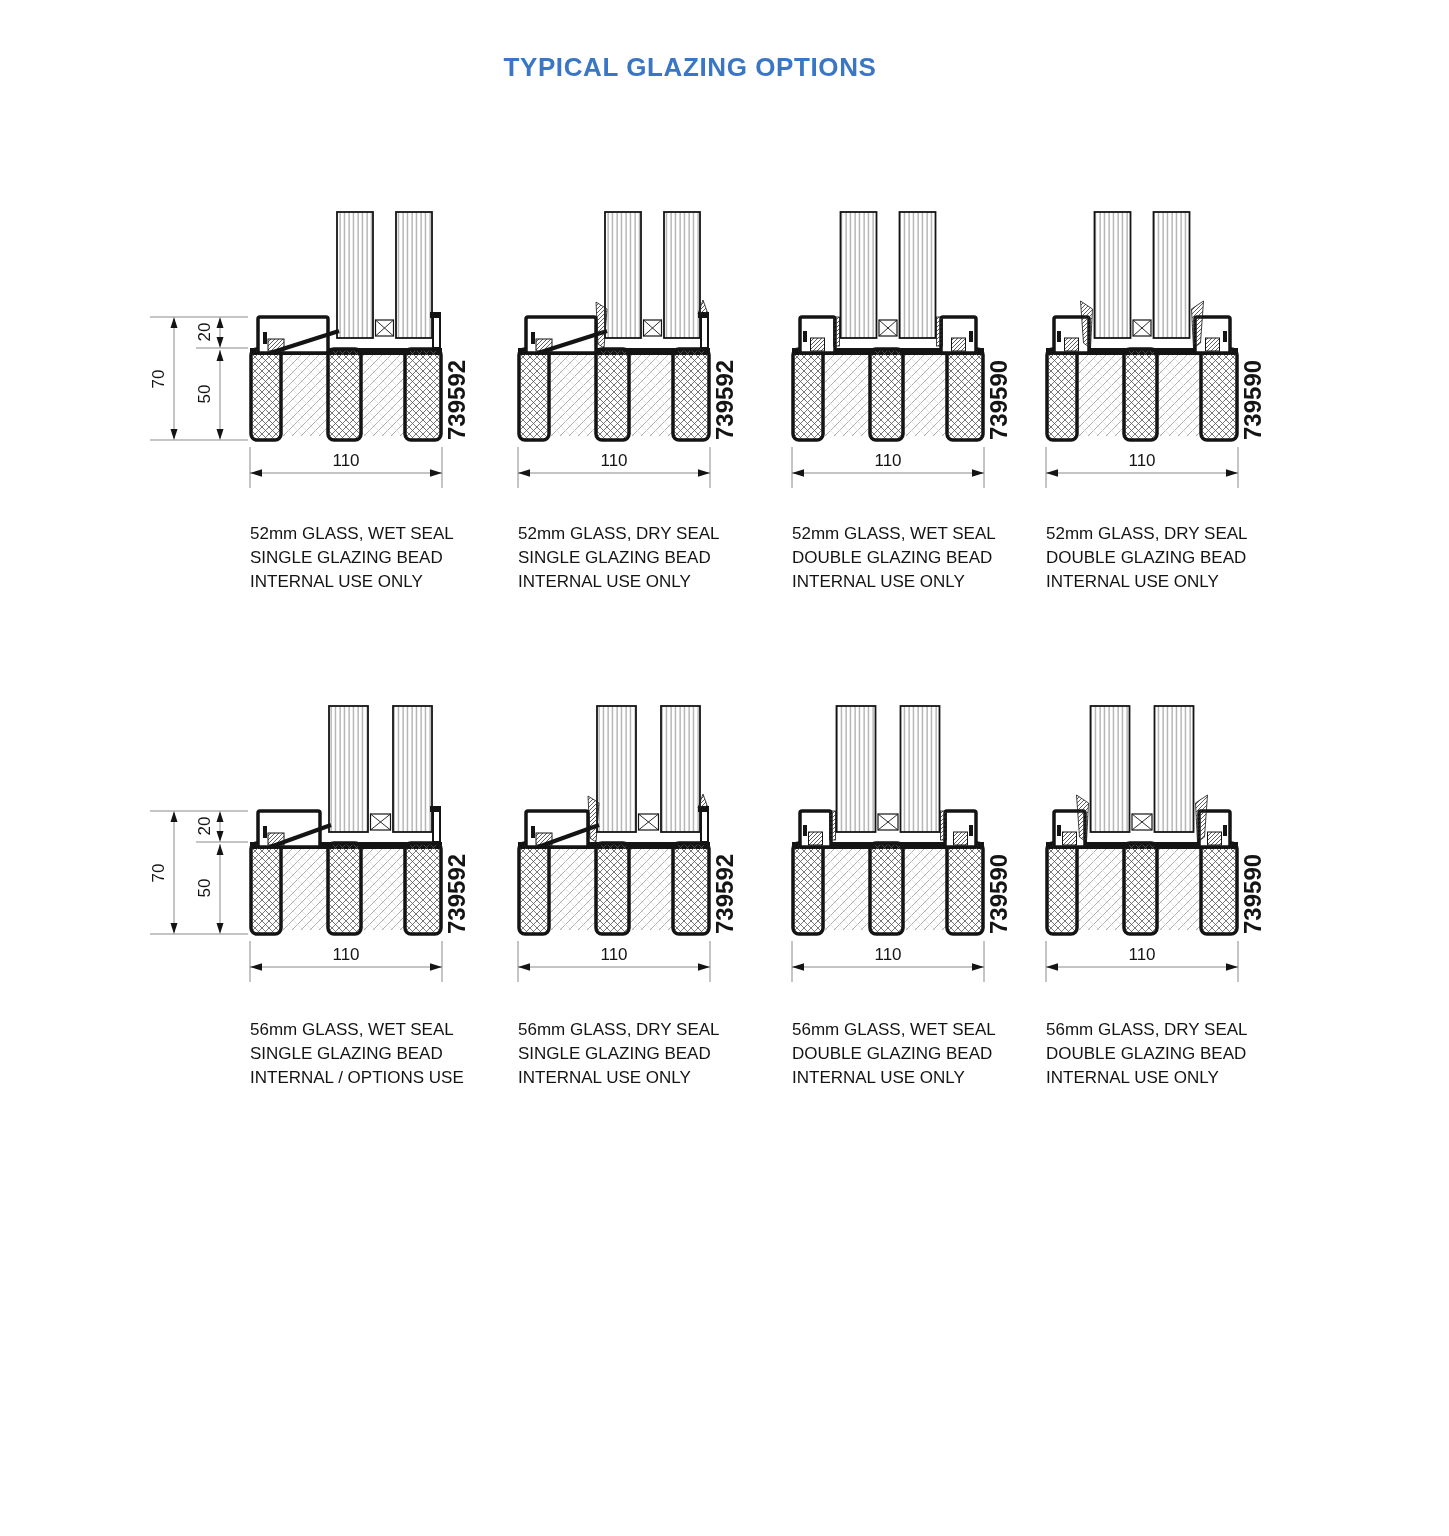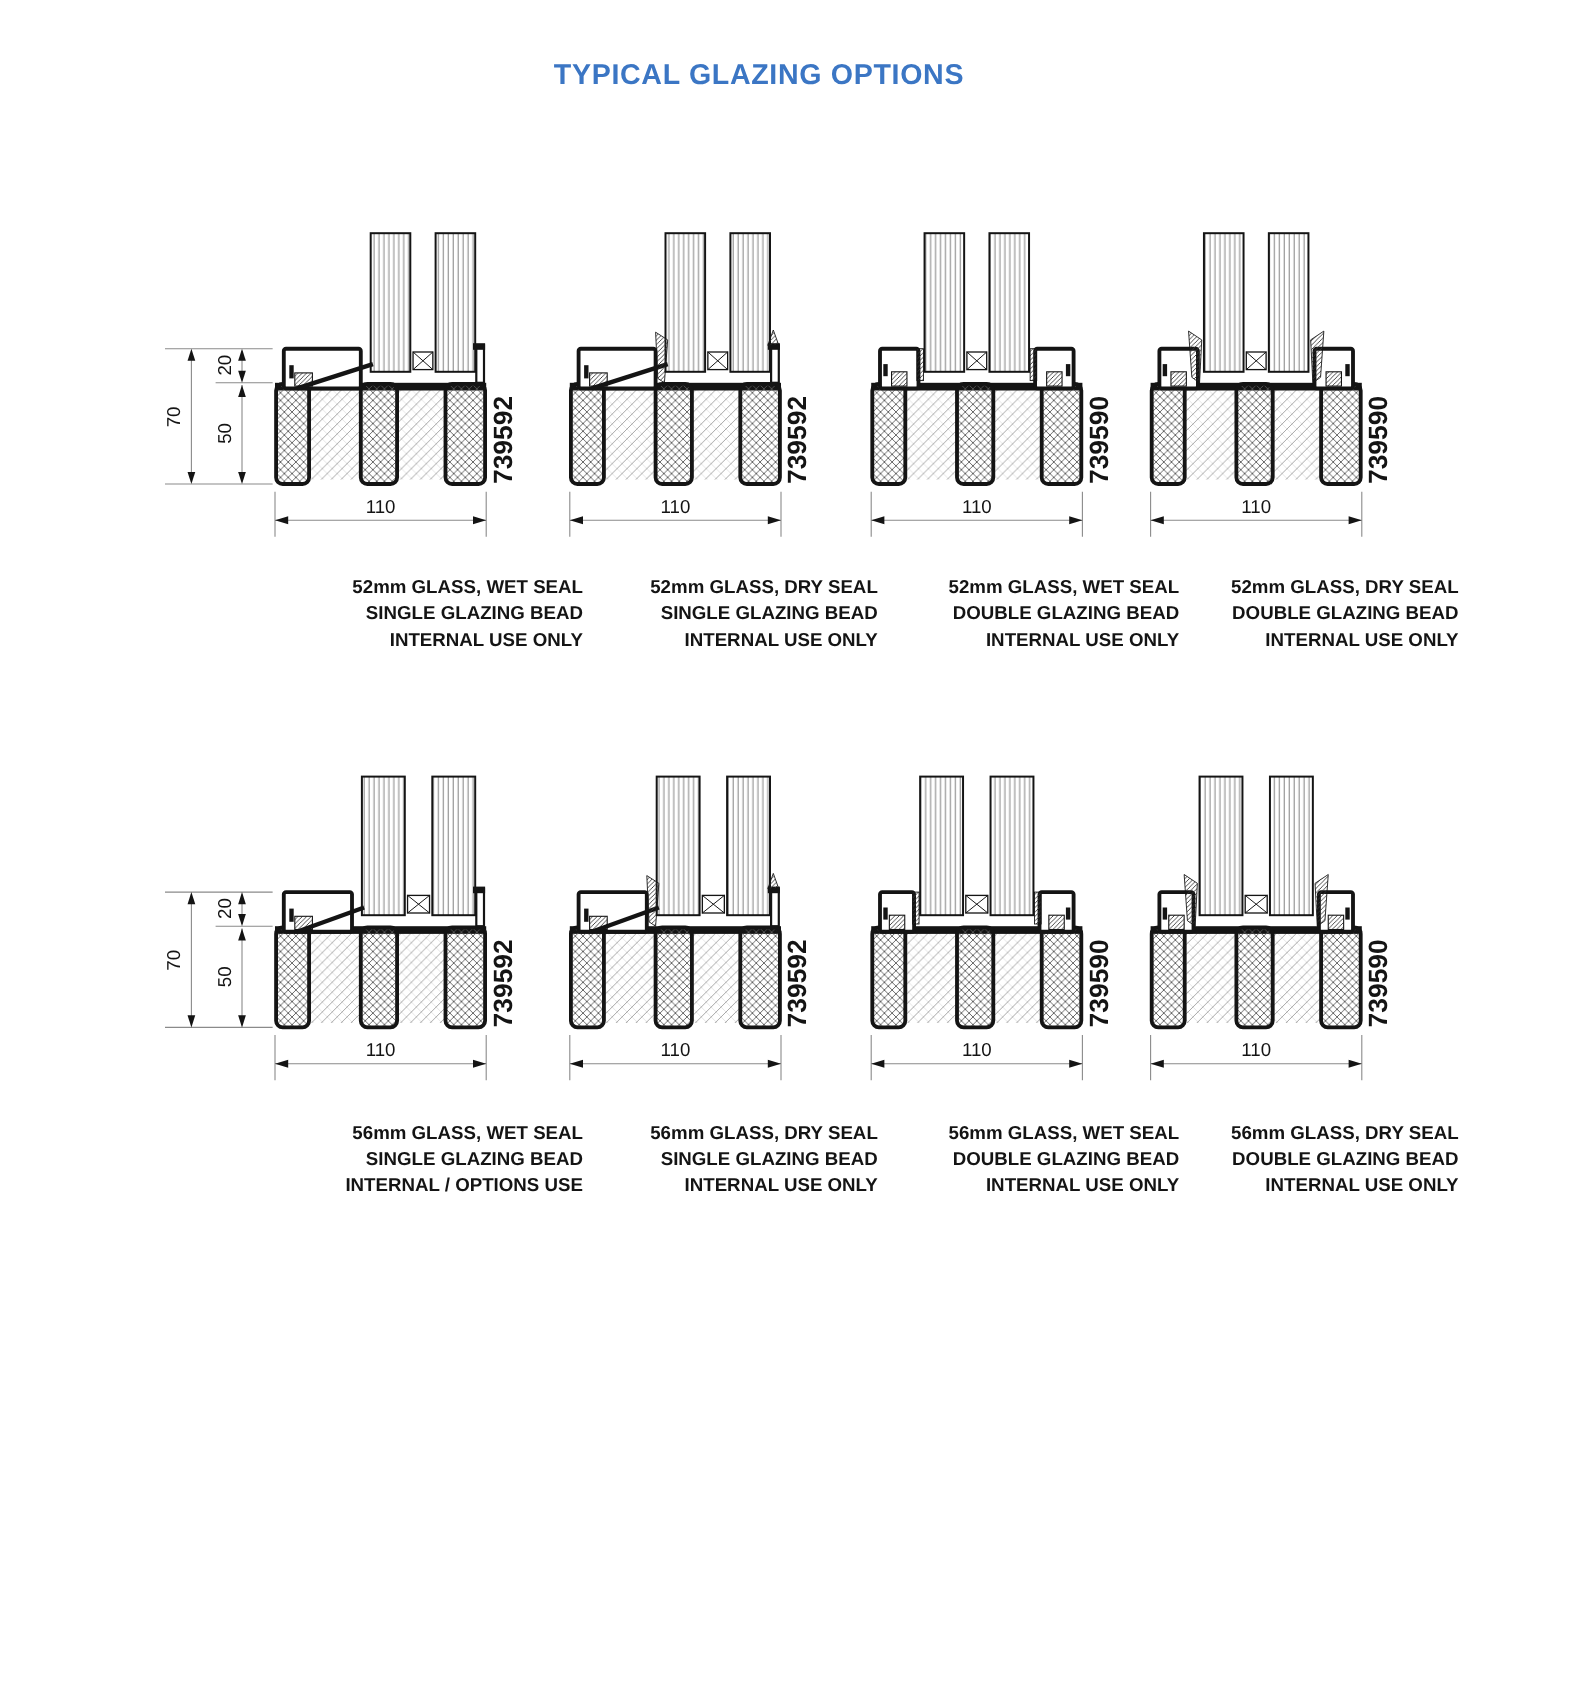--- a/index.html
+++ b/index.html
@@ -2,22 +2,22 @@
 <html><head>
 <meta charset="utf-8">
 <style>
   html,body{margin:0;padding:0;background:#fff;}
   .page{position:relative;width:1449px;height:1108px;background:#fff;overflow:hidden;
         font-family:"Liberation Sans",sans-serif;padding-left:44px;}
   .title{position:absolute;top:52px;left:0;width:1380px;text-align:center;
          font-size:26px;font-weight:bold;letter-spacing:0.6px;margin:0;}
   .cell{position:absolute;width:244px;height:286px;}
   .dimg{position:absolute;width:104px;height:286px;}
-  .cap{position:absolute;width:280px;font-size:17px;line-height:24px;font-weight:bold;
-       color:#141414;white-space:nowrap;text-align:right;}
+  .cap{position:absolute;width:280px;font-size:17px;line-height:24px;font-weight:normal;
+       color:#141414;white-space:nowrap;}
   svg{display:block;}
 </style>
 </head>
 <body>
 
 <svg width="0" height="0" style="position:absolute" aria-hidden="true">
   <defs>
     <pattern id="xh" width="7" height="7" patternUnits="userSpaceOnUse">
       <path d="M0 0L7 7M7 0L0 7" stroke="#555" stroke-width="0.8" fill="none"></path>
     </pattern>

